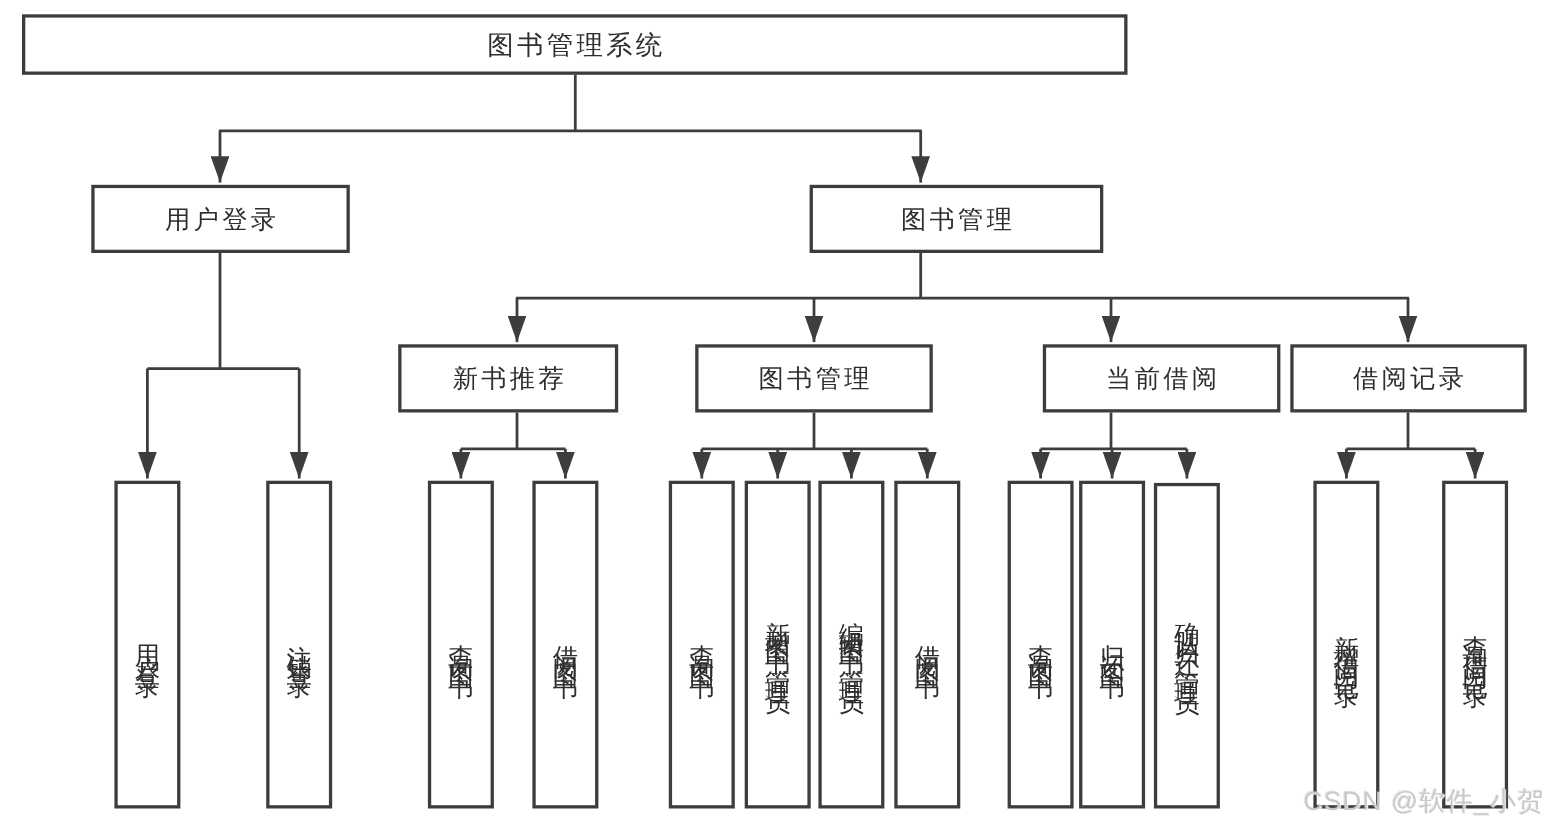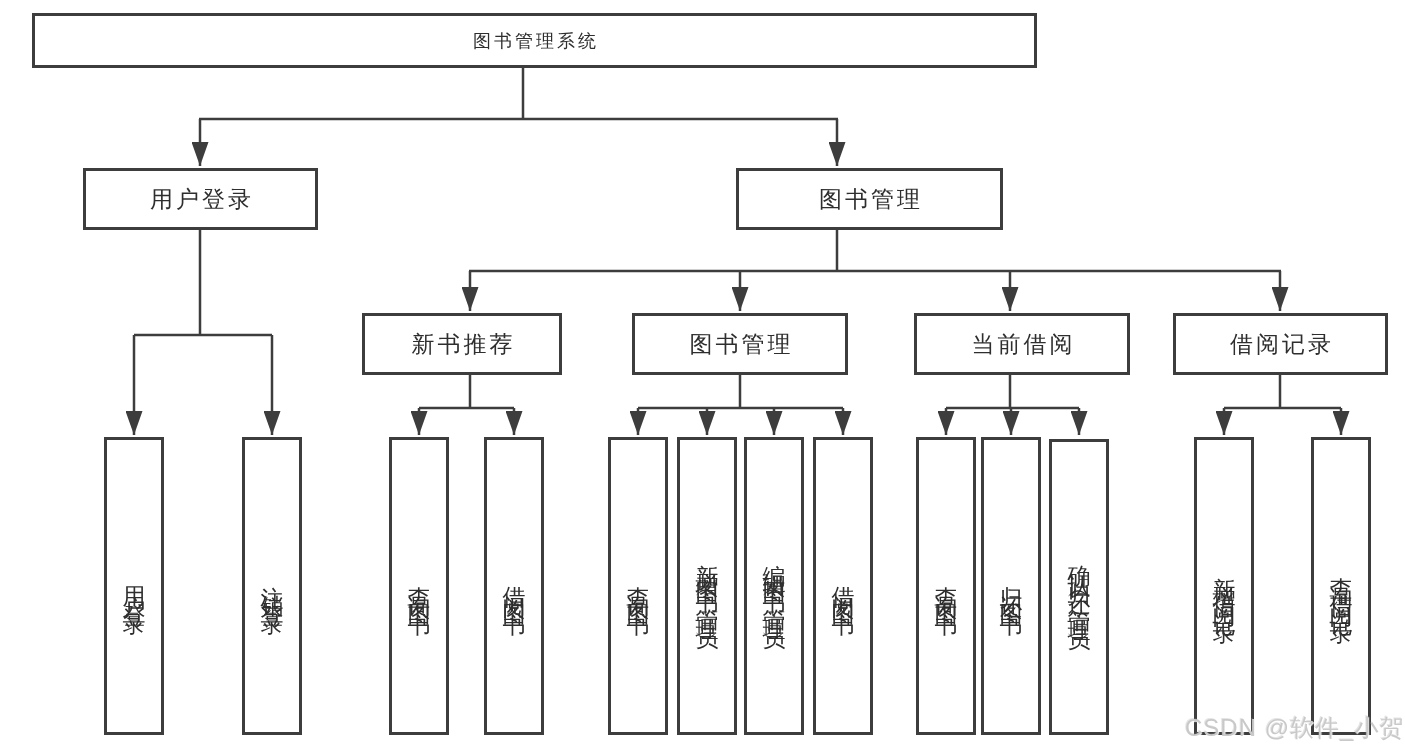--- a/index.html
+++ b/index.html
@@ -26,21 +26,21 @@
     display:flex;
     align-items:center;
     justify-content:center;
     color:var(--text);
   }
   .node{
     font-size:23px;
     letter-spacing:3px;
     text-indent:3px; 
   }
-  .root-node{font-size:18px;margin-left:12px;}
+  .root-node{font-size:24px;}
   .leaf span{
     writing-mode:vertical-rl;
     text-orientation:mixed;
     font-size:23px;
     letter-spacing:9px;
     line-height:1;
     color:var(--text);
   }
   .watermark{
     position:absolute;
@@ -113,21 +113,21 @@
   <div class="box node" style="left:736px;top:168px;width:267px;height:62px">
     <span>图书管理</span>
   </div>
 
   <div class="box node" style="left:362px;top:313px;width:200px;height:62px">
     <span>新书推荐</span>
   </div>
   <div class="box node" style="left:632px;top:313px;width:216px;height:62px">
     <span>图书管理</span>
   </div>
-  <div class="box node" style="left:914px;top:313px;width:216px;height:62px">
+  <div class="box node" style="left:948px;top:313px;width:216px;height:62px">
     <span>当前借阅</span>
   </div>
   <div class="box node" style="left:1173px;top:313px;width:215px;height:62px">
     <span>借阅记录</span>
   </div>
 
   <div class="box leaf" style="left:104px;top:437px;width:60px;height:298px">
     <span>用户登录</span>
   </div>
   <div class="box leaf" style="left:242px;top:437px;width:60px;height:298px">

